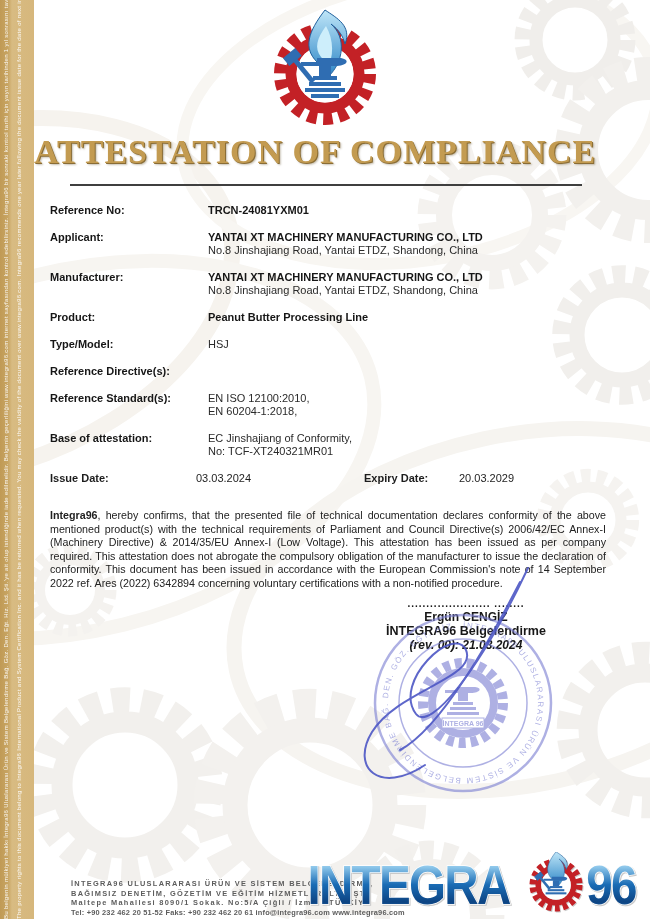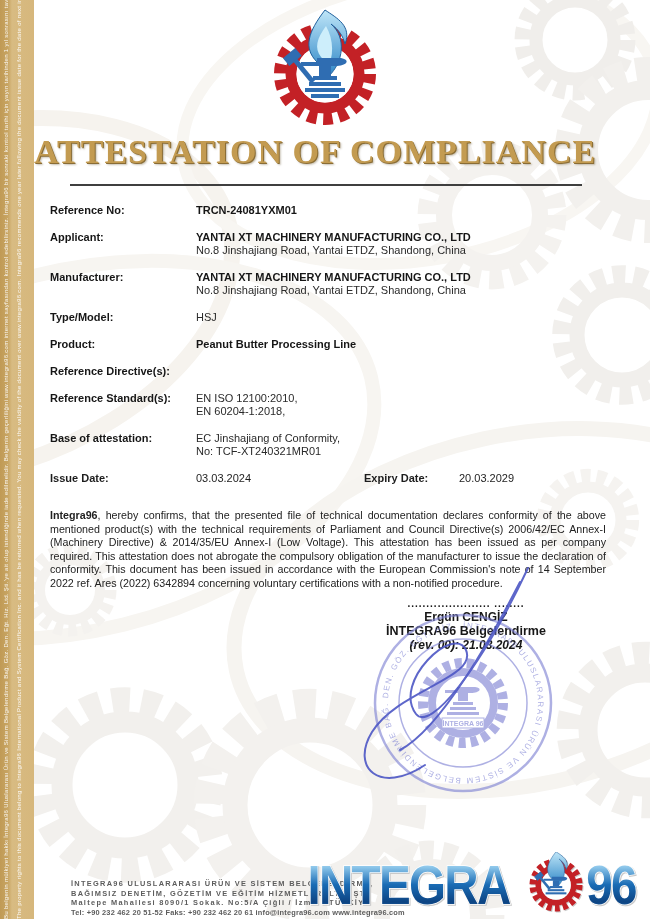--- a/index.html
+++ b/index.html
@@ -26,21 +26,21 @@
     position:absolute;left:34px;right:0;top:133px;z-index:2;text-align:left;
     font-family:"Liberation Serif","DejaVu Serif",serif;font-weight:bold;font-size:34px;
     color:#c39b51;letter-spacing:1px;
     text-shadow:1px 1px 0 #8a6d35, 2px 2px 2px rgba(90,70,30,.35);
   }
   .title-rule{
     position:absolute;left:70px;top:184px;width:512px;border-top:2px solid #3f3f3f;z-index:2;
   }
   
   .content{position:absolute;left:50px;right:44px;top:204px;z-index:2;}
-  .frow{display:flex;margin-bottom:14px;}
+  .frow{display:flex;margin-bottom:14px;gap:12px;}
   .flabel{width:146px;flex:0 0 146px;font-weight:bold;font-size:11px;line-height:13px;color:#161616;}
   .fvals{flex:1;font-size:11px;line-height:13px;color:#2a2a2a;}
   .fline.b{font-weight:bold;color:#161616;}
   .dates-row{display:flex;font-size:11px;line-height:13px;margin-top:3px;}
   .dates-row .dl{width:146px;flex:0 0 146px;font-weight:bold;}
   .dates-row .dv{width:168px;flex:0 0 168px;}
   .dates-row .dl2{width:95px;flex:0 0 95px;font-weight:bold;}
   .dates-row .dv2{flex:1;}
   
   .body-par{
@@ -146,29 +146,29 @@
         </div>
       </div>
       <div class="frow">
         <div class="flabel">Manufacturer:</div>
         <div class="fvals">
           <div class="fline b">YANTAI XT MACHINERY MANUFACTURING CO., LTD</div>
           <div class="fline">No.8 Jinshajiang Road, Yantai ETDZ, Shandong, China</div>
         </div>
       </div>
       <div class="frow">
+        <div class="flabel">Product:</div>
+        <div class="fvals">
+          <div class="fline b">Peanut Butter Processing Line</div>
+        </div>
+      </div>
+      <div class="frow">
         <div class="flabel">Type/Model:</div>
         <div class="fvals">
           <div class="fline">HSJ</div>
-        </div>
-      </div>
-      <div class="frow">
-        <div class="flabel">Product:</div>
-        <div class="fvals">
-          <div class="fline b">Peanut Butter Processing Line</div>
         </div>
       </div>
       <div class="frow">
         <div class="flabel">Reference Directive(s):</div>
       </div>
       <div class="frow">
         <div class="flabel">Reference Standard(s):</div>
         <div class="fvals">
           <div class="fline">EN ISO 12100:2010,</div>
           <div class="fline">EN 60204-1:2018,</div>

